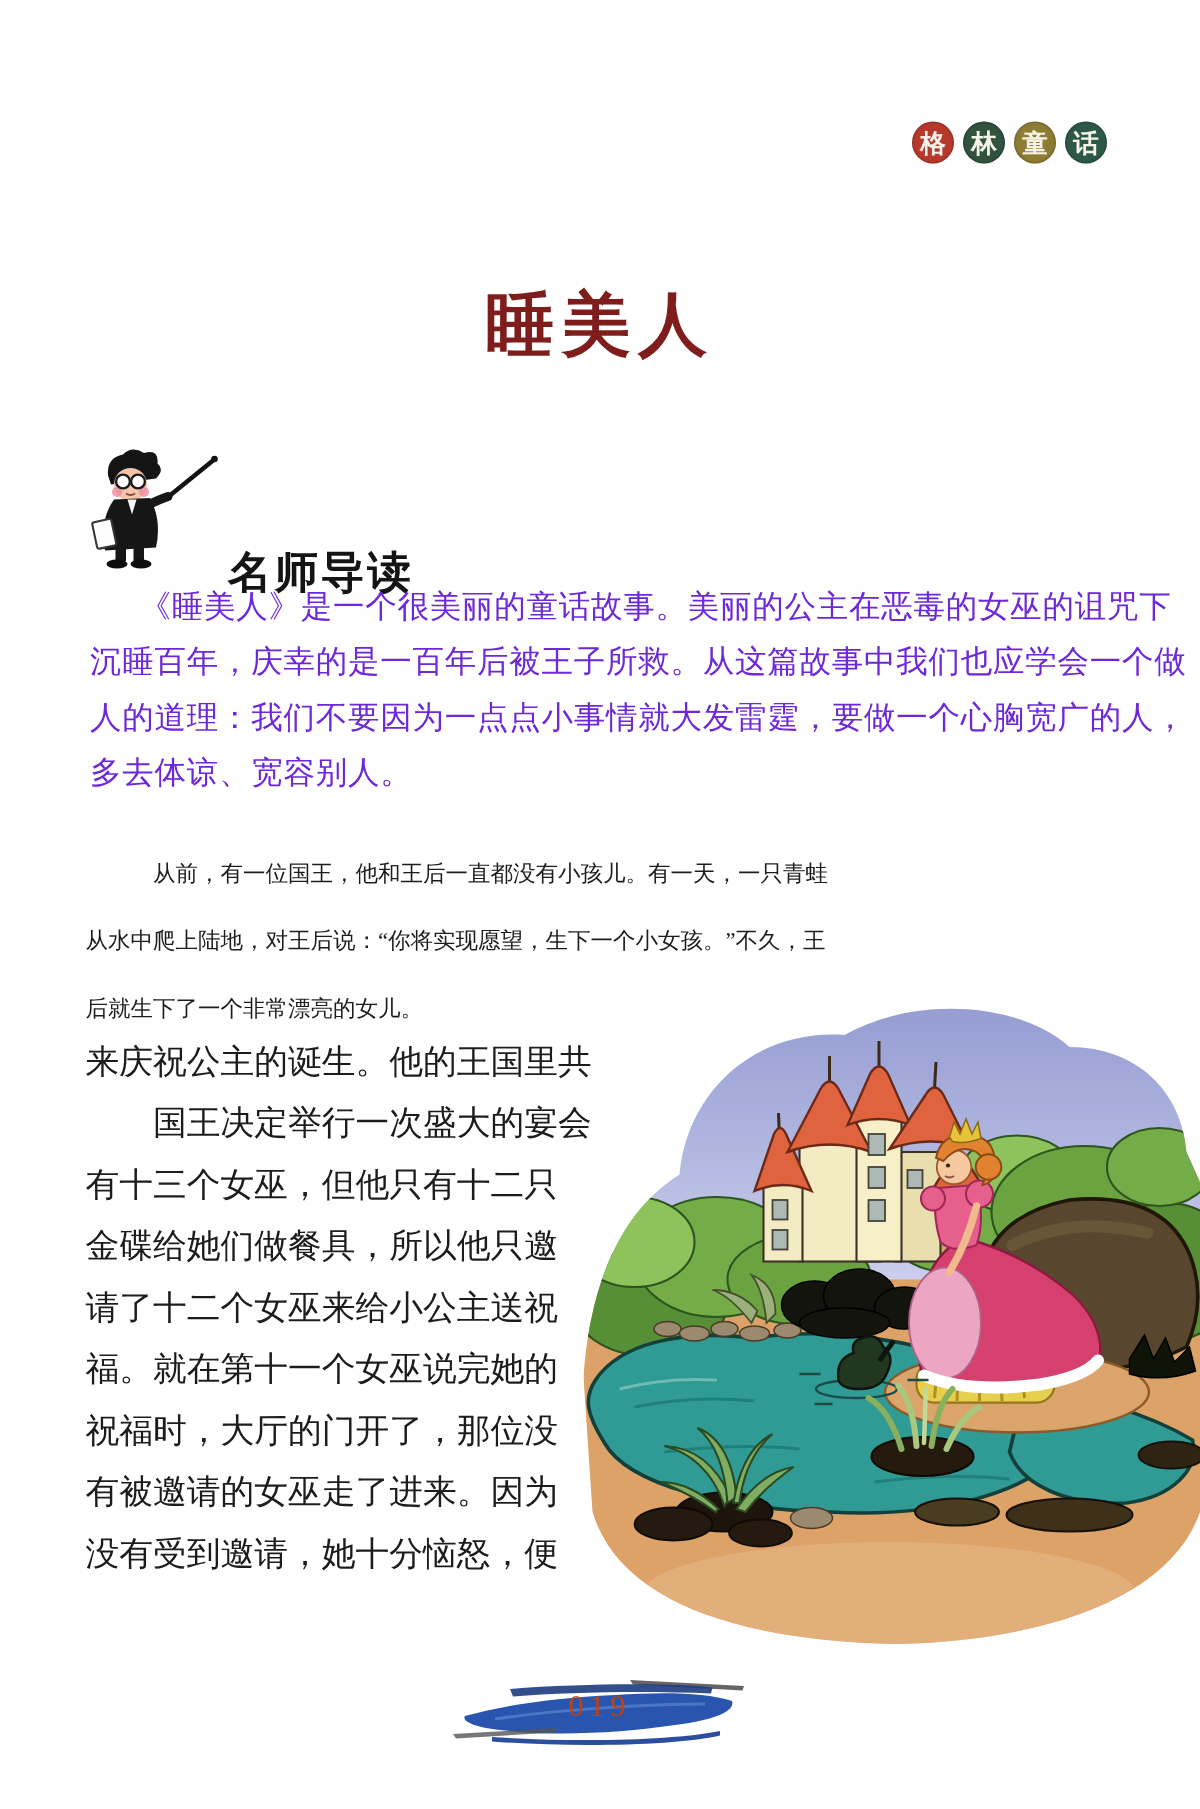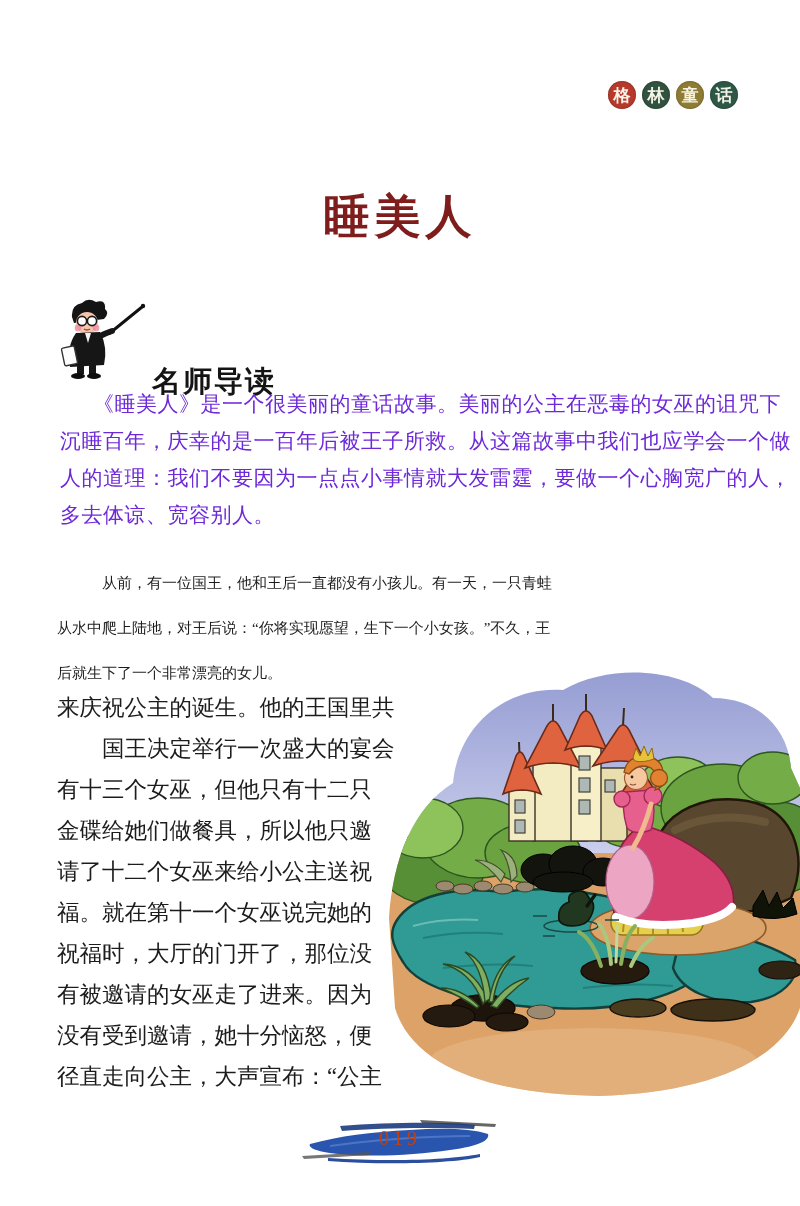--- a/index.html
+++ b/index.html
@@ -104,21 +104,20 @@
   <div class="para2">
     <div class="b2-line">来庆祝公主的诞生。他的王国里共</div>
     <div class="b2-line indent">国王决定举行一次盛大的宴会</div>
     <div class="b2-line">有十三个女巫，但他只有十二只</div>
     <div class="b2-line">金碟给她们做餐具，所以他只邀</div>
     <div class="b2-line">请了十二个女巫来给小公主送祝</div>
     <div class="b2-line">福。就在第十一个女巫说完她的</div>
     <div class="b2-line">祝福时，大厅的门开了，那位没</div>
     <div class="b2-line">有被邀请的女巫走了进来。因为</div>
     <div class="b2-line">没有受到邀请，她十分恼怒，便</div>
-    <div class="b2-line">径直走向公主，大声宣布：“公主</div>
   </div>
 
   <div class="illu">
     <svg width="417" height="440" viewBox="0 0 417 440">
       <defs>
         <linearGradient id="skyg" x1="0" y1="0" x2="0" y2="1">
           <stop offset="0" stop-color="#949cd2"></stop>
           <stop offset="1" stop-color="#cfd2ee"></stop>
         </linearGradient>
         <clipPath id="blob">

